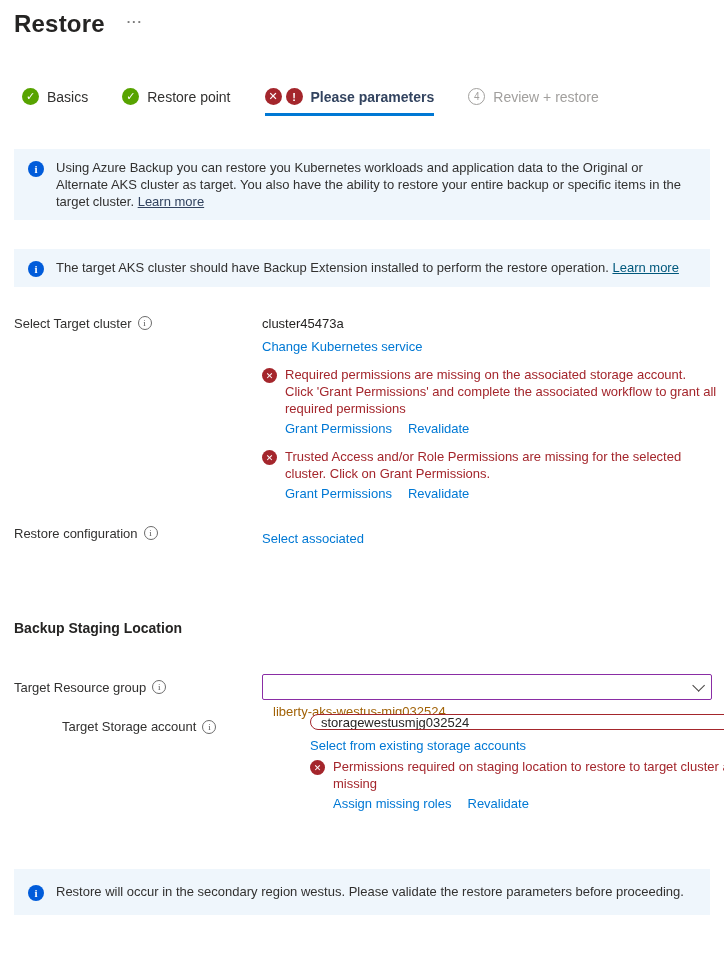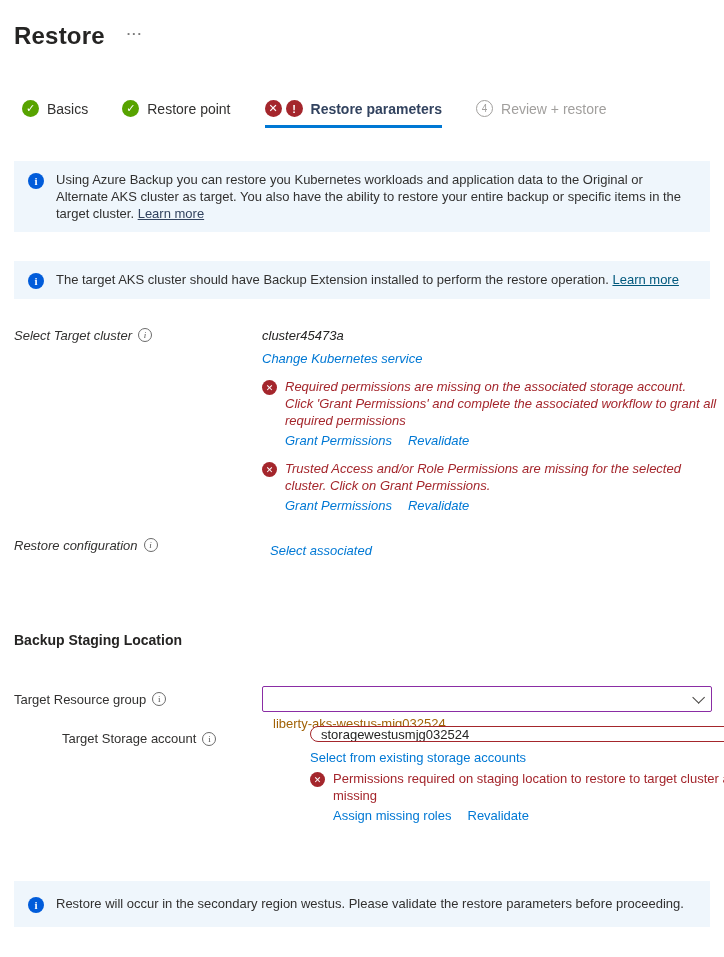--- a/index.html
+++ b/index.html
@@ -1,21 +1,21 @@
 <!DOCTYPE html>
 <html><head>
 <meta charset="utf-8">
 <style>
   * { box-sizing: border-box; margin: 0; padding: 0; }
   html, body { width: 724px; height: 957px; background: #fff; overflow: hidden; }
   body { font-family: "Liberation Sans", "DejaVu Sans", sans-serif; color: #323130; font-size: 13px; }
   .page { padding: 6px 14px 0 14px; }
 
   
-  .hdr { display: flex; align-items: flex-start; margin-top: 16px; }
+  .hdr { display: flex; align-items: flex-start; margin-top: 4px; }
   .hdr h1 { font-size: 24px; font-weight: bold; color: #252423; letter-spacing: 0.2px; }
   .more-menu { color: #7a7a7a; font-size: 13px; font-weight: bold; margin-left: 22px; margin-top: 4px; letter-spacing: 1px; cursor: pointer; }
 
   
   .tabs { display: flex; align-items: flex-end; margin-top: 50px; margin-left: 8px; }
   .tab { display: flex; align-items: center; gap: 8px; margin-right: 34px; padding-bottom: 8px; border-bottom: 3px solid transparent; cursor: pointer; }
   .tab .lbl { font-size: 14px; color: #323130; white-space: nowrap; }
   .tab.active { border-bottom-color: #0078d4; }
   .tab.active .lbl { font-weight: bold; color: #32435f; }
   .tab.pending .lbl { color: #a19f9d; text-align: right; }
@@ -33,24 +33,24 @@
   .blink2 { color: #00587c; text-decoration: underline; cursor: pointer; }
   #banner-intro { margin-top: 33px; }
   #banner-ext { margin-top: 29px; }
   #banner-region { margin-top: 56px; padding: 14px; }
 
   
   .frow { display: flex; }
   .flabel { width: 248px; flex: 0 0 248px; display: flex; align-items: center; gap: 6px; color: #323130; }
   .fcontent { flex: 1; }
   .info-o { width: 14px; height: 14px; border-radius: 50%; border: 1px solid #6b6b6b; color: #555; font-size: 9px; display: inline-flex; align-items: center; justify-content: center; flex: 0 0 auto; font-family: "Liberation Serif", serif; }
-  .row-top { align-items: flex-start; font-style: italic; }
+  .row-top { align-items: flex-start; }
   .row-top .flabel { align-items: flex-start; padding-top: 1px; }
   #row-cluster { margin-top: 28px; }
-  #row-config { margin-top: 22px; gap: 8px; }
+  #row-config { margin-top: 22px; }
   .val { color: #252423; line-height: 18px; }
   .alink { color: #0078d4; cursor: pointer; line-height: 18px; display: inline-block; text-align: right; }
   .mt5 { margin-top: 5px; }
 
   
   .errblock { display: flex; gap: 8px; margin-top: 10px; }
   .err-ic { width: 15px; height: 15px; border-radius: 50%; background: #a4262c; color: #fff; font-size: 9px; font-weight: bold; display: inline-flex; align-items: center; justify-content: center; flex: 0 0 auto; margin-top: 2px; }
   .err-body { width: 432px; }
   .err-msg { color: #a4262c; line-height: 17px; }
   .err-links { display: flex; gap: 16px; margin-top: 3px; }
@@ -86,21 +86,21 @@
     </div>
     <div class="tab">
       <span class="cicon green">✓</span>
       <span class="lbl">Restore point</span>
     </div>
     <div class="tab active">
       <span class="erricons">
         <span class="cicon red">✕</span>
         <span class="cicon red">!</span>
       </span>
-      <span class="lbl">Restore parameters</span>
+      <span class="lbl">Please parameters</span>
     </div>
     <div class="tab pending">
       <span class="cicon step">4</span>
       <span class="lbl">Review + restore</span>
     </div>
   </div>
 
   <div class="banner" id="banner-intro">
     <span class="info-ic">i</span>
     <span class="btxt"><span>Using Azure Backup you can restore you Kubernetes workloads and application data to the Original or Alternate AKS cluster as target. You also have the ability to restore your entire backup or specific items in the target cluster. </span><span class="blink1">Learn more</span></span>

